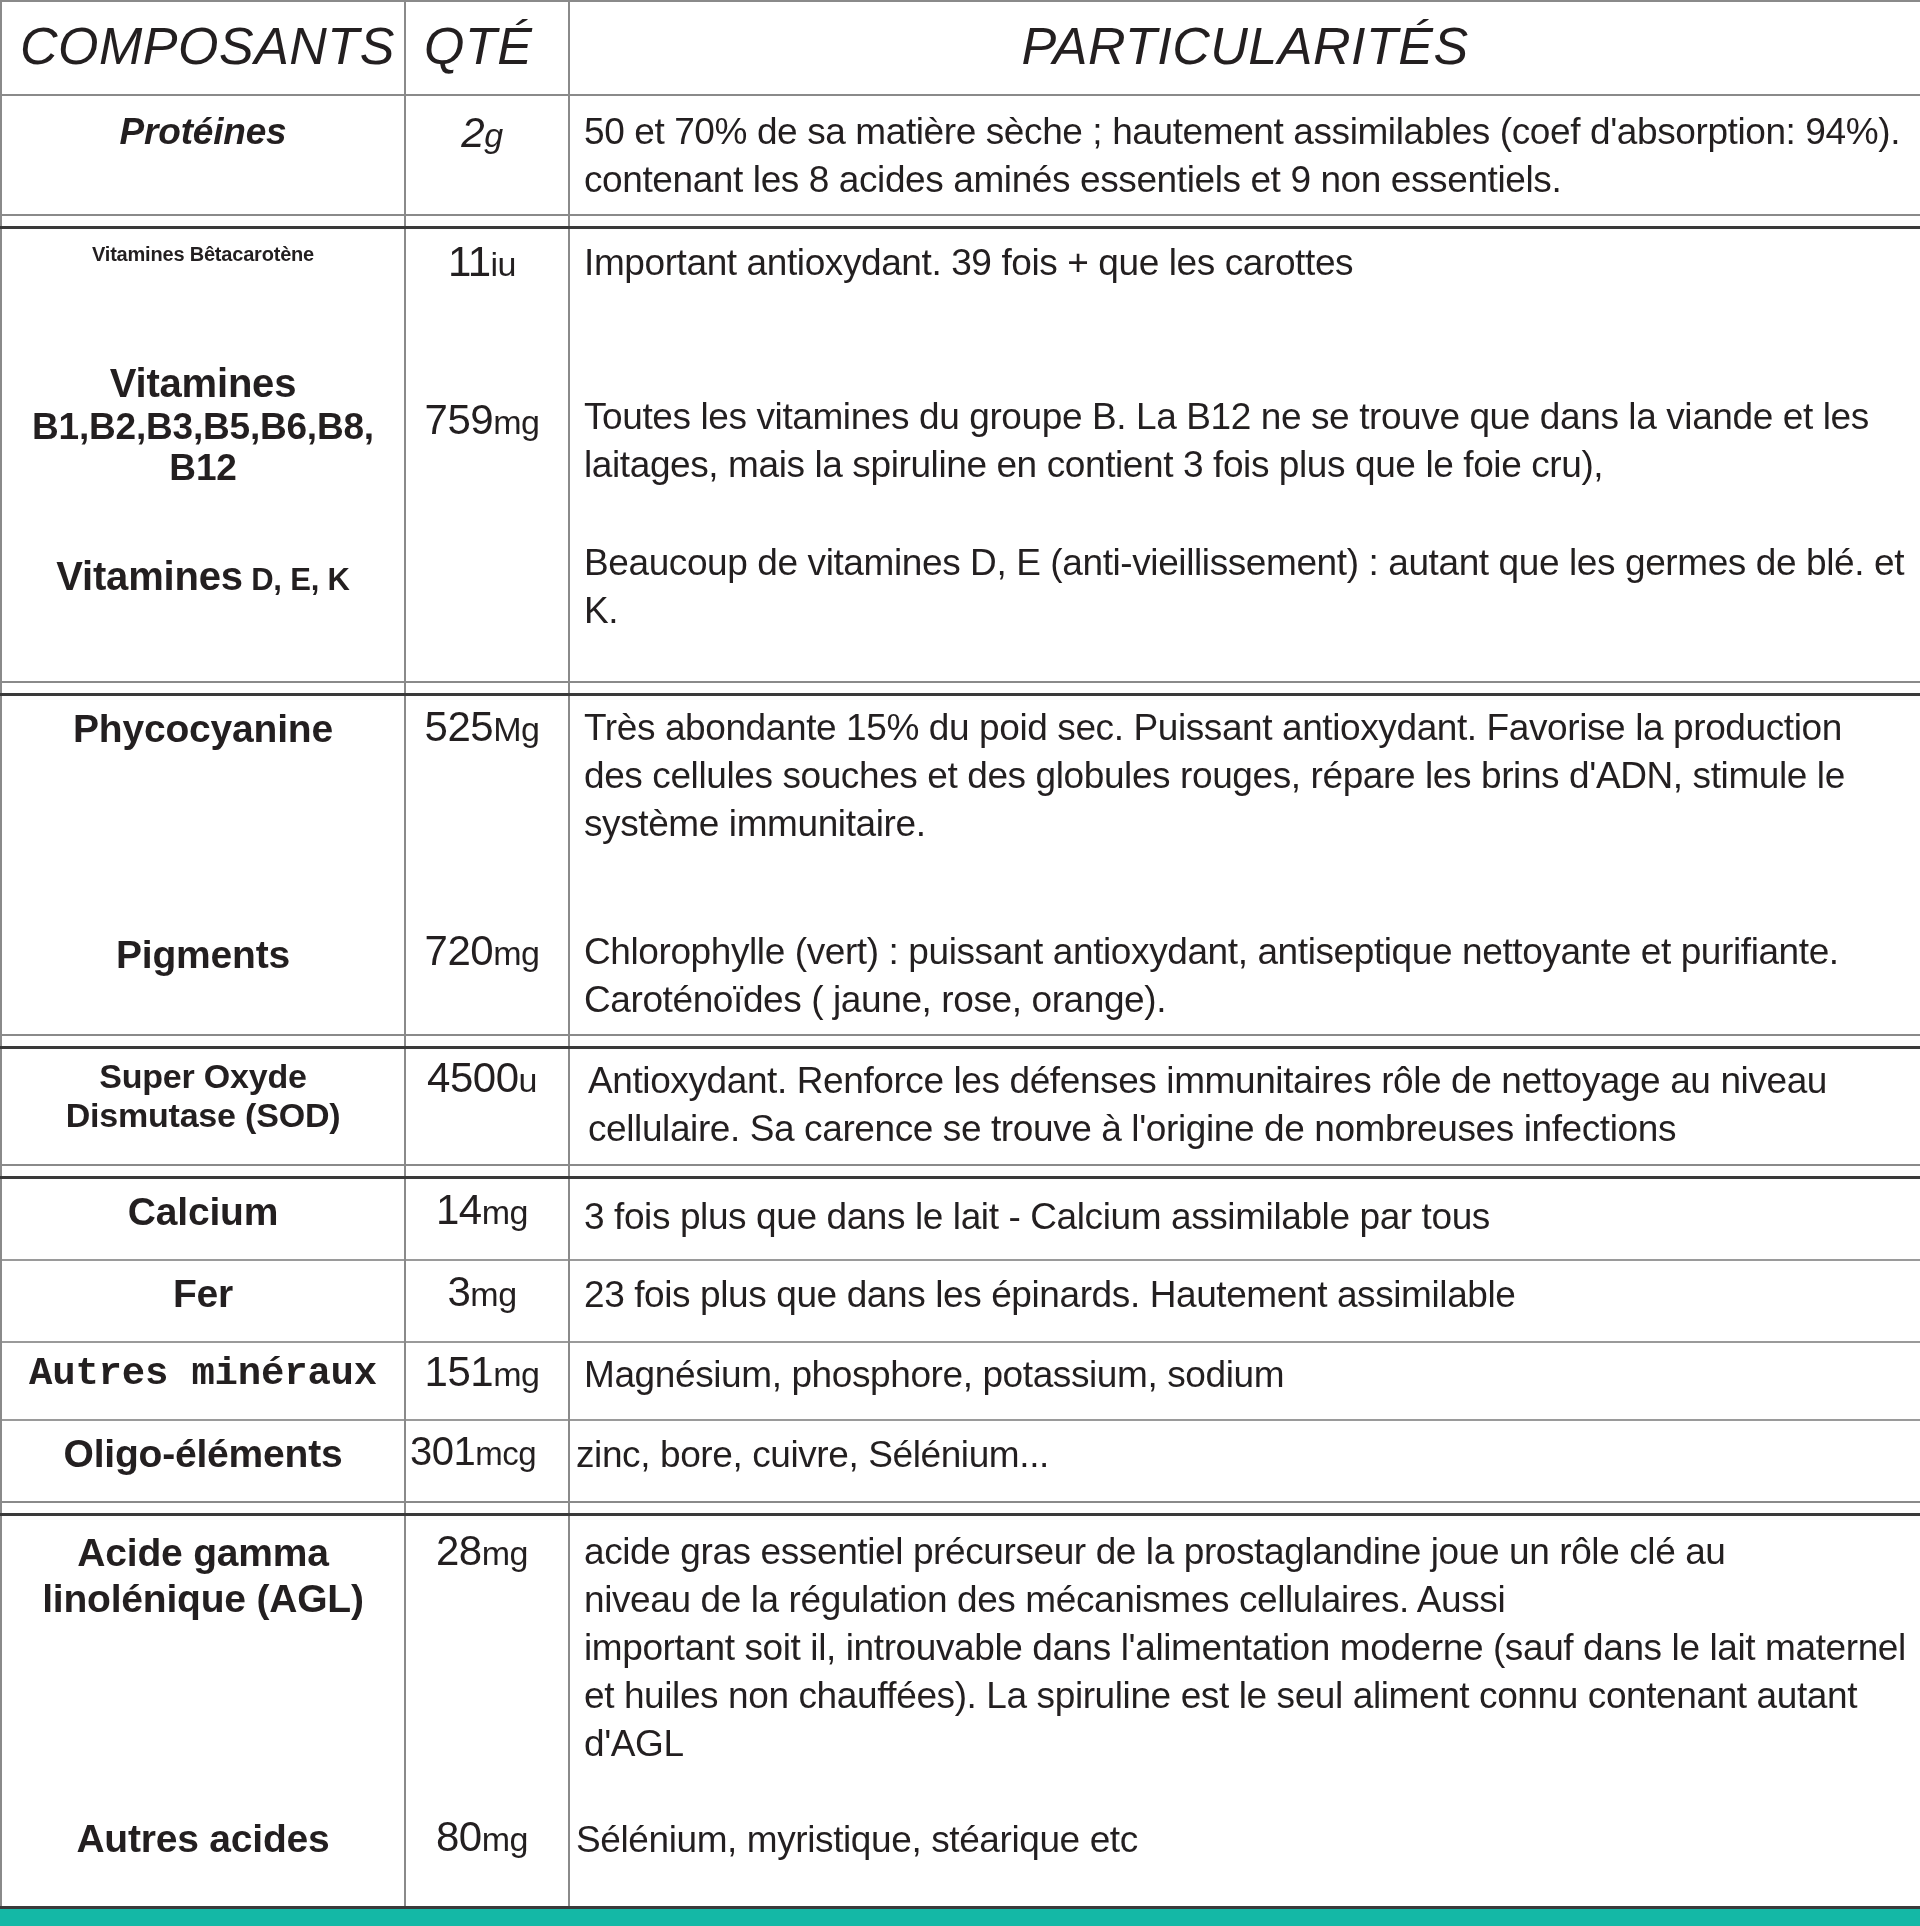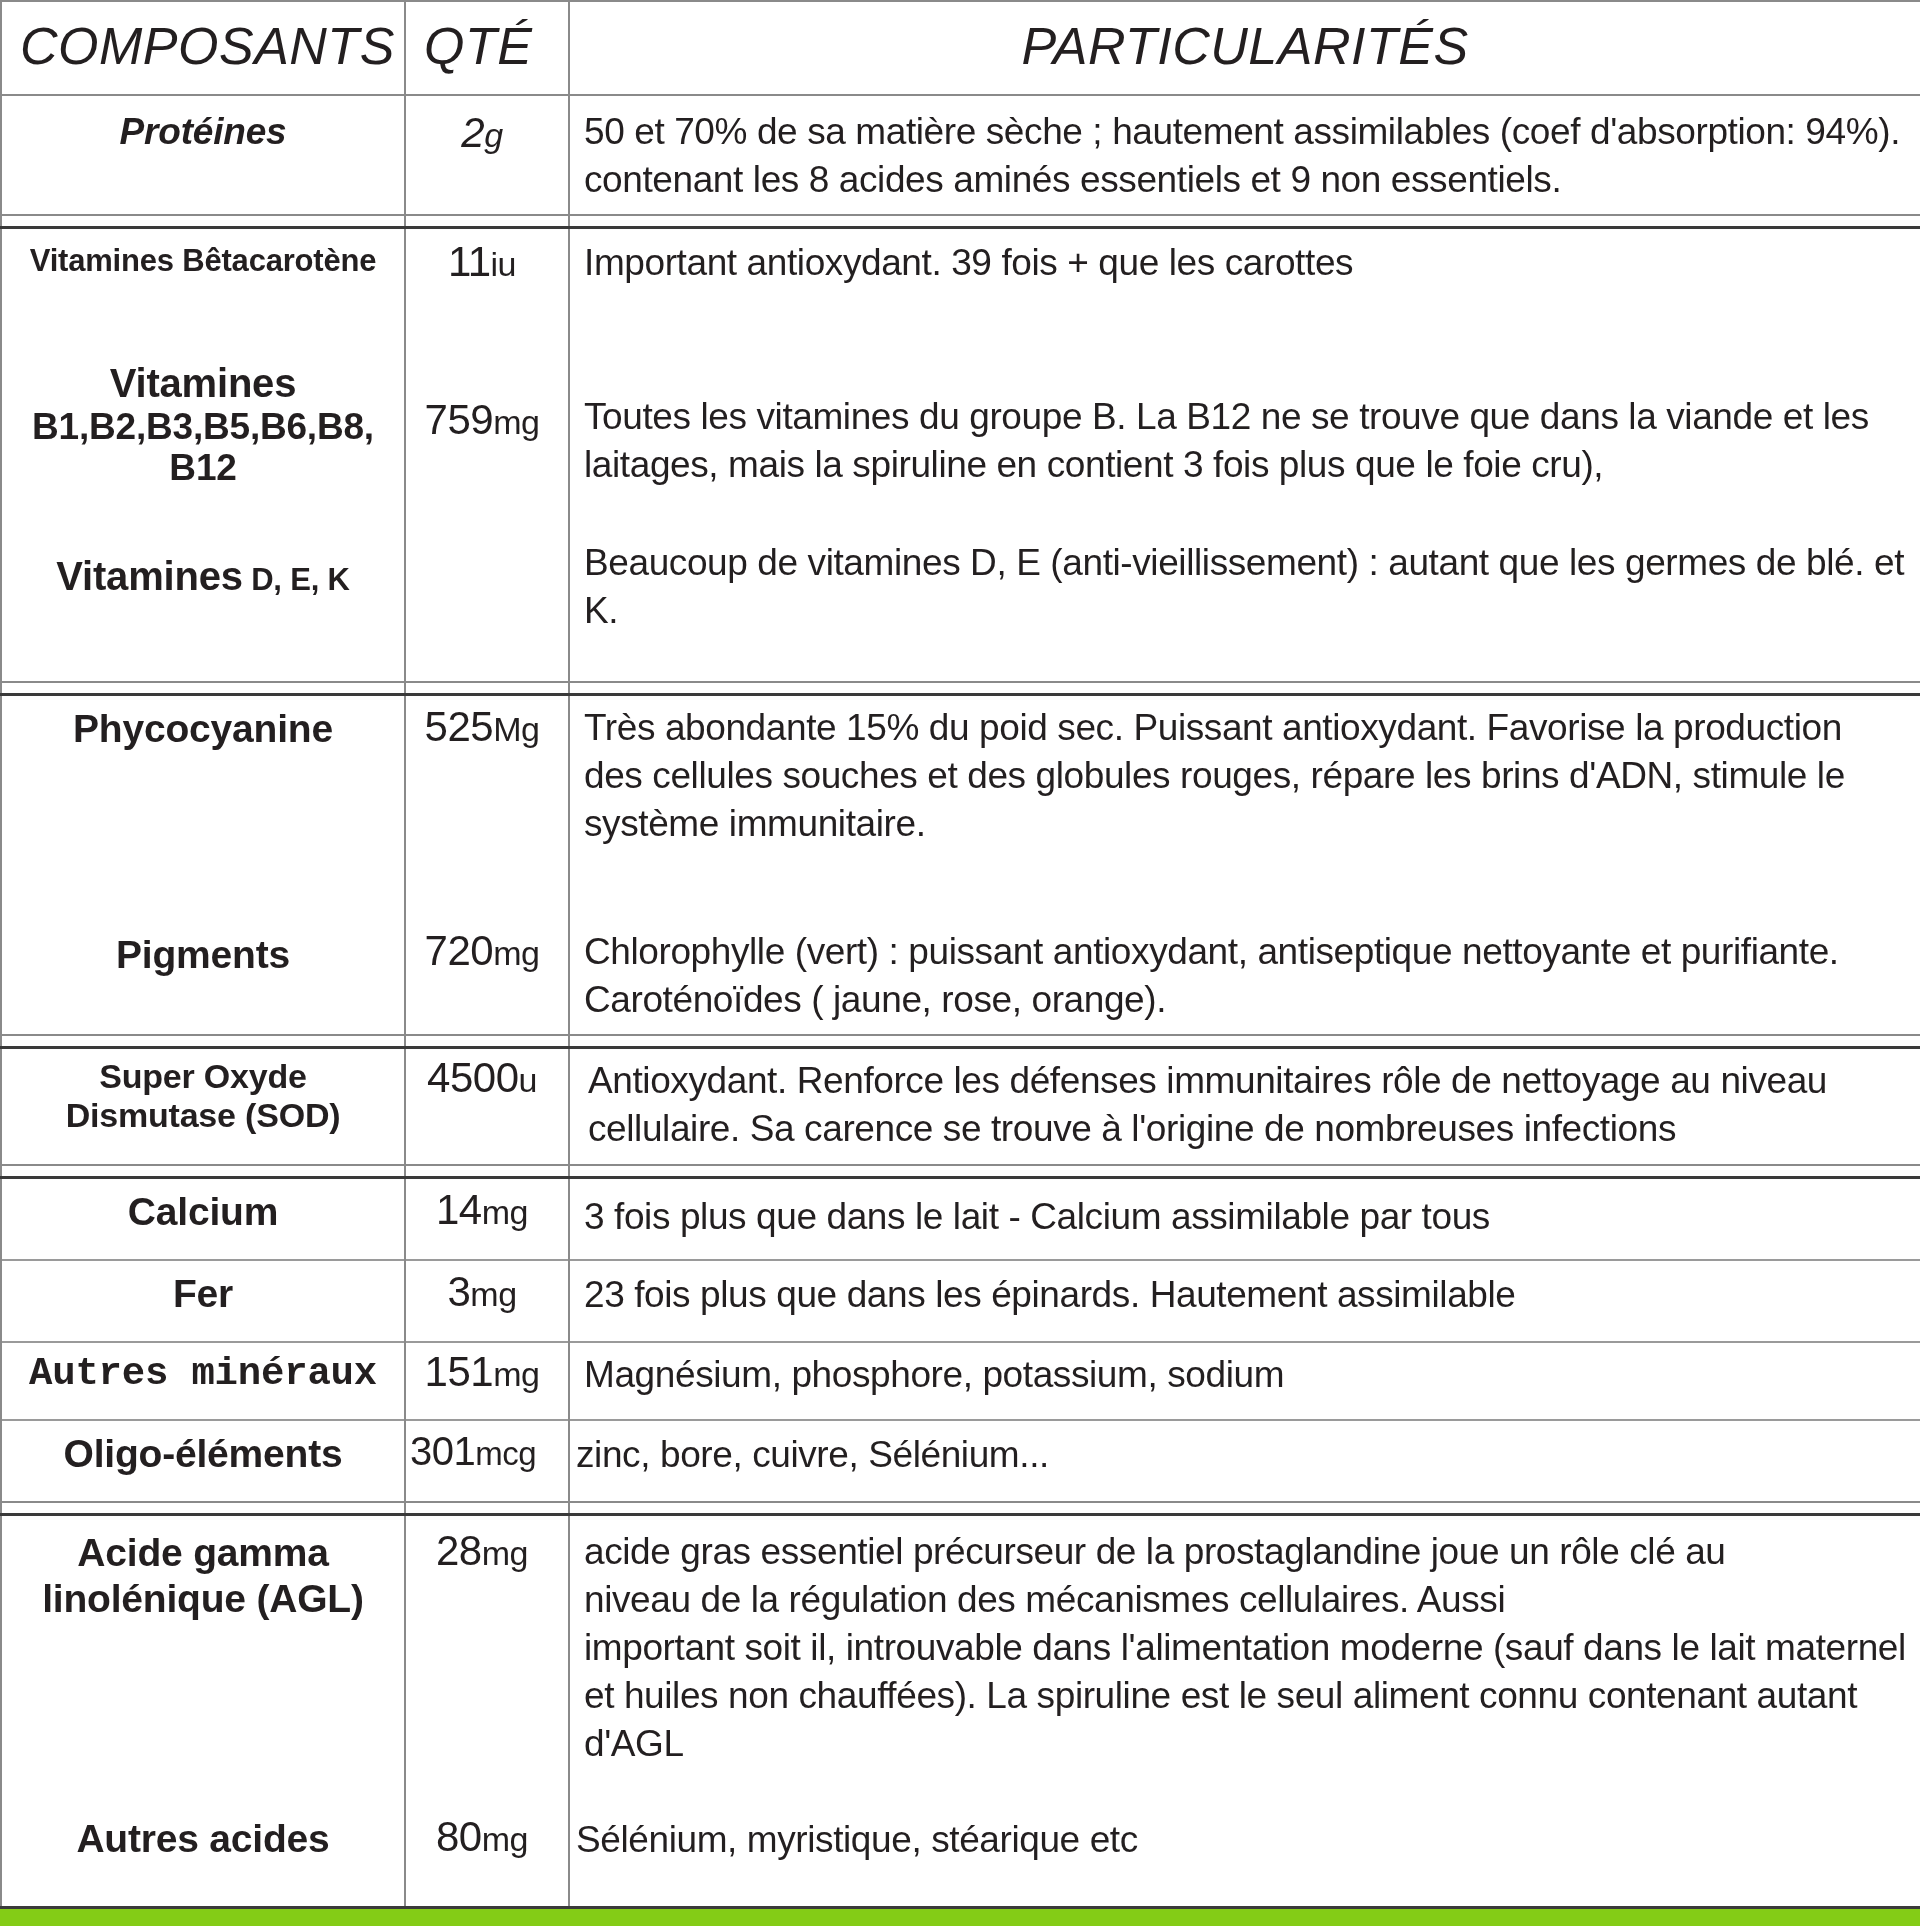--- a/index.html
+++ b/index.html
@@ -12,21 +12,21 @@
     height: 1926px;
     font-family: "Liberation Sans", sans-serif;
     color: #231f20;
     overflow: hidden;
   }
 
   .sheet {
     width: 1920px;
     height: 1926px;
     position: relative;
-    background: #84cc16;
+    background: #14b8a6;
     box-sizing: border-box;
   }
 
   table.nutri {
     width: 1920px;
     border-collapse: collapse;
     table-layout: fixed;
   }
 
   table.nutri td {
@@ -141,21 +141,21 @@
       </tr>
 
       <tr class="sect-gap">
         <td></td>
           <td></td>
           <td></td>
       </tr>
 
       <tr>
         <td style="height:92px;">
-          <div class="cell comp" style="font-size:31px;padding-top:14px;">Vitamines Bêtacarotène</div>
+          <div class="cell comp" style="font-size:20px;padding-top:14px;">Vitamines Bêtacarotène</div>
         </td>
         <td>
           <div class="cell qte center" style="padding-top:10px;"><span>11</span><span class="unit">iu</span></div>
         </td>
         <td>
           <div class="cell part" style="padding-top:10px;">Important antioxydant. 39 fois + que les carottes</div>
         </td>
       </tr>
 
       <tr>

